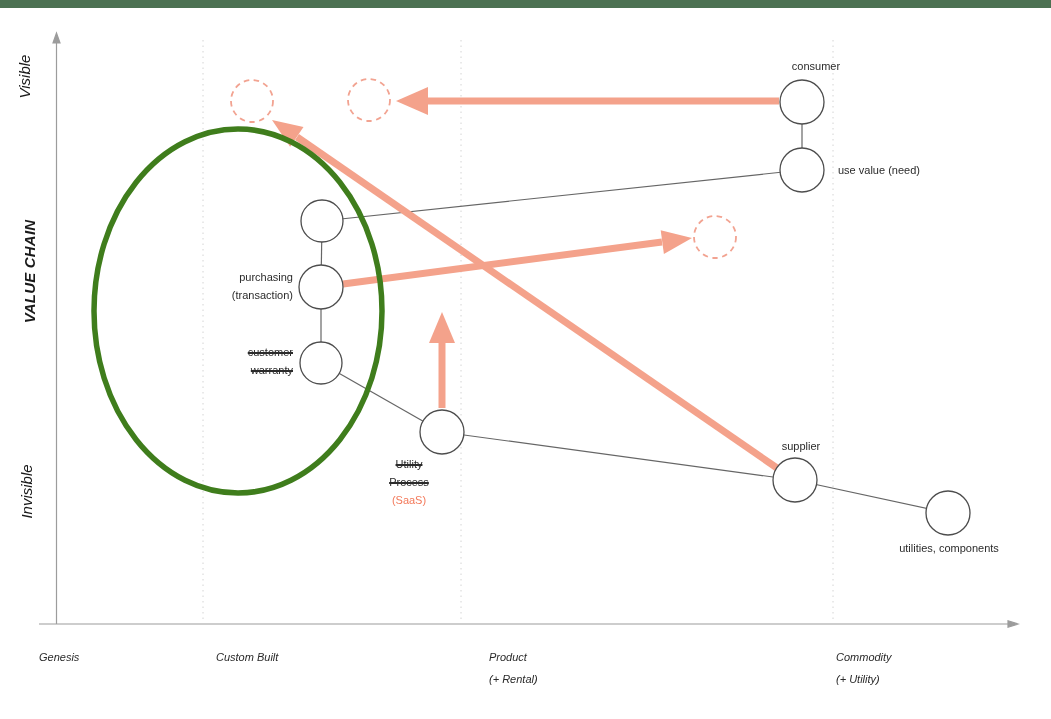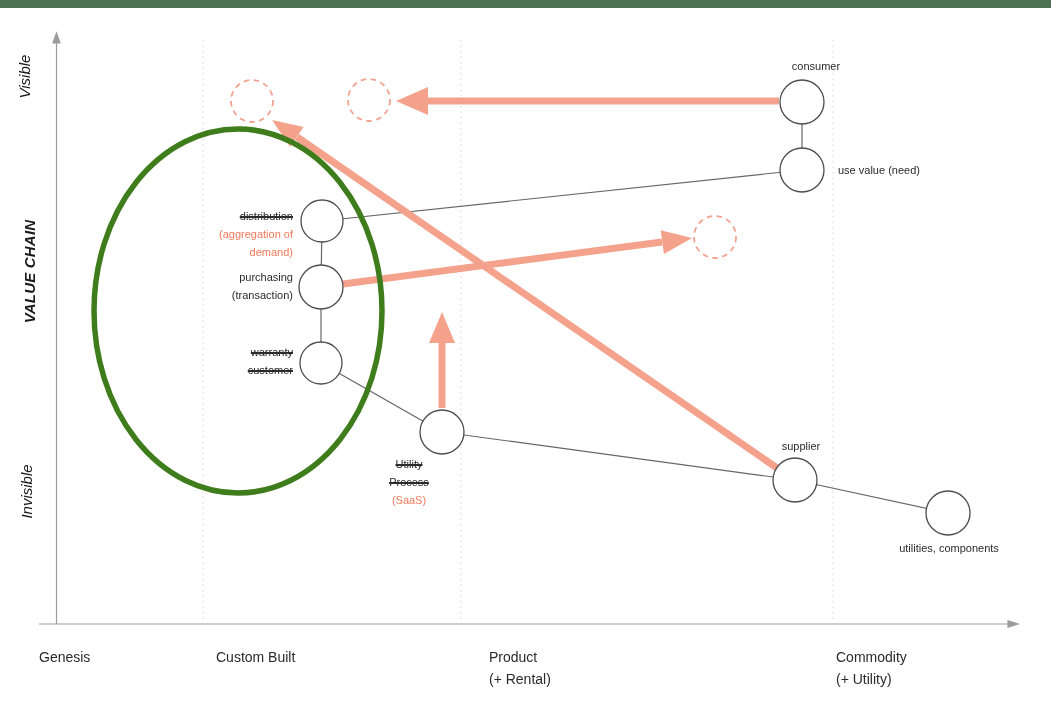--- a/index.html
+++ b/index.html
@@ -10,21 +10,21 @@
   .topbar{position:absolute;left:0;top:0;width:1051px;height:8px;background:#4c7152;}
   svg.diagram{position:absolute;left:0;top:0;}
   .lbl{position:absolute;font-size:11px;line-height:18px;color:#2b2b2b;white-space:nowrap;}
   .lbl div{white-space:nowrap;}
   .r{text-align:right;}
   .c{text-align:center;}
   .strike{text-decoration:line-through;text-decoration-thickness:1.5px;color:#2b2b2b;}
   .orange{color:#f3795a;}
   .rot{position:absolute;width:200px;text-align:center;transform:rotate(-90deg);font-style:italic;font-size:15px;color:#1a1a1a;}
   .rot.bold{font-weight:bold;font-size:15px;letter-spacing:.2px;}
-  .axis-lbl{position:absolute;font-size:14px;line-height:22px;color:#2a2a2a;}
+  .axis-lbl{position:absolute;font-size:11px;line-height:22px;color:#2a2a2a;font-style:italic;}
 </style>
 </head>
 <body>
 
 <div class="stage">
 
   <div class="topbar"></div>
 
   <svg class="diagram" width="1051" height="719" viewBox="0 0 1051 719">
 
@@ -102,34 +102,29 @@
   </div>
   <div class="axis-lbl" style="left:836px;top:646px;">
     <div>Commodity</div>
     <div>(+ Utility)</div>
   </div>
 
   <div class="lbl c" style="left:756px;top:57px;width:120px;">consumer</div>
 
   <div class="lbl" style="left:838px;top:161px;">use value (need)</div>
 
-  <div class="lbl r" style="left:133px;top:207px;width:160px;">
-    <div class="strike">distribution</div>
-    <div class="orange">(aggregation of</div>
-    <div class="orange">demand)</div>
-  </div>
 
   <div class="lbl r" style="left:133px;top:268px;width:160px;">
     <div>purchasing</div>
     <div>(transaction)</div>
   </div>
 
   <div class="lbl r" style="left:103px;top:343px;width:190px;">
+    <div class="strike">customer</div>
     <div class="strike">warranty</div>
-    <div class="strike">customer</div>
   </div>
 
   <div class="lbl c" style="left:349px;top:455px;width:120px;">
     <div class="strike">Utility</div>
     <div class="strike">Process</div>
     <div class="orange">(SaaS)</div>
   </div>
 
   <div class="lbl c" style="left:741px;top:437px;width:120px;">supplier</div>
 

